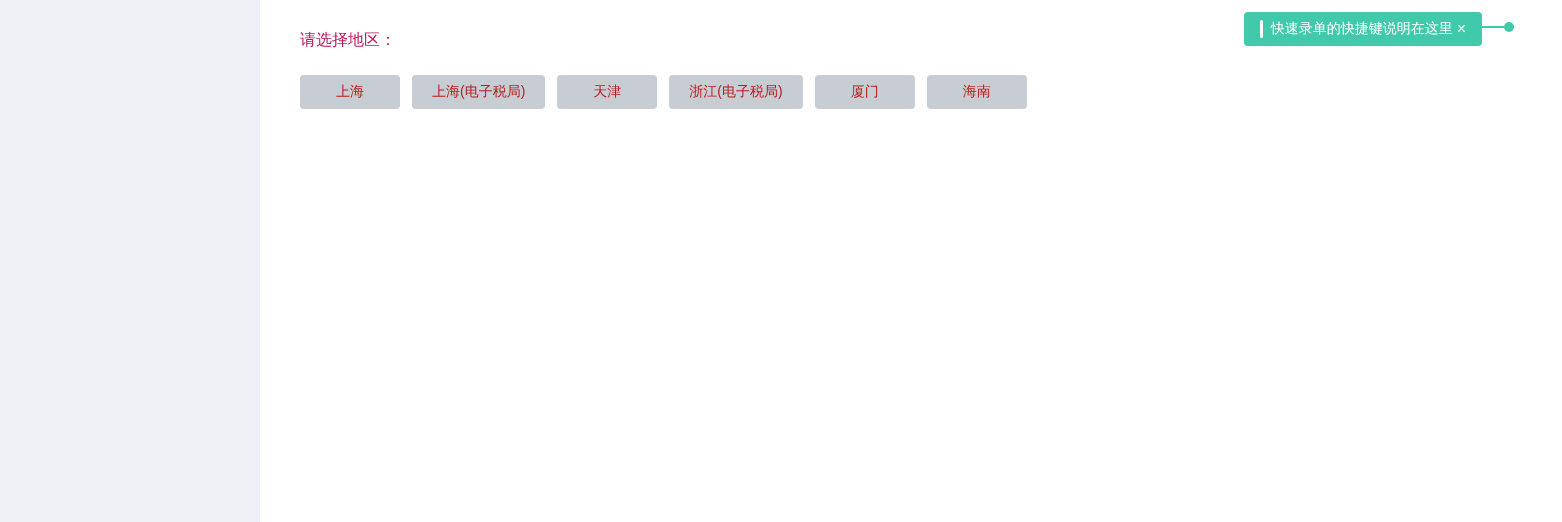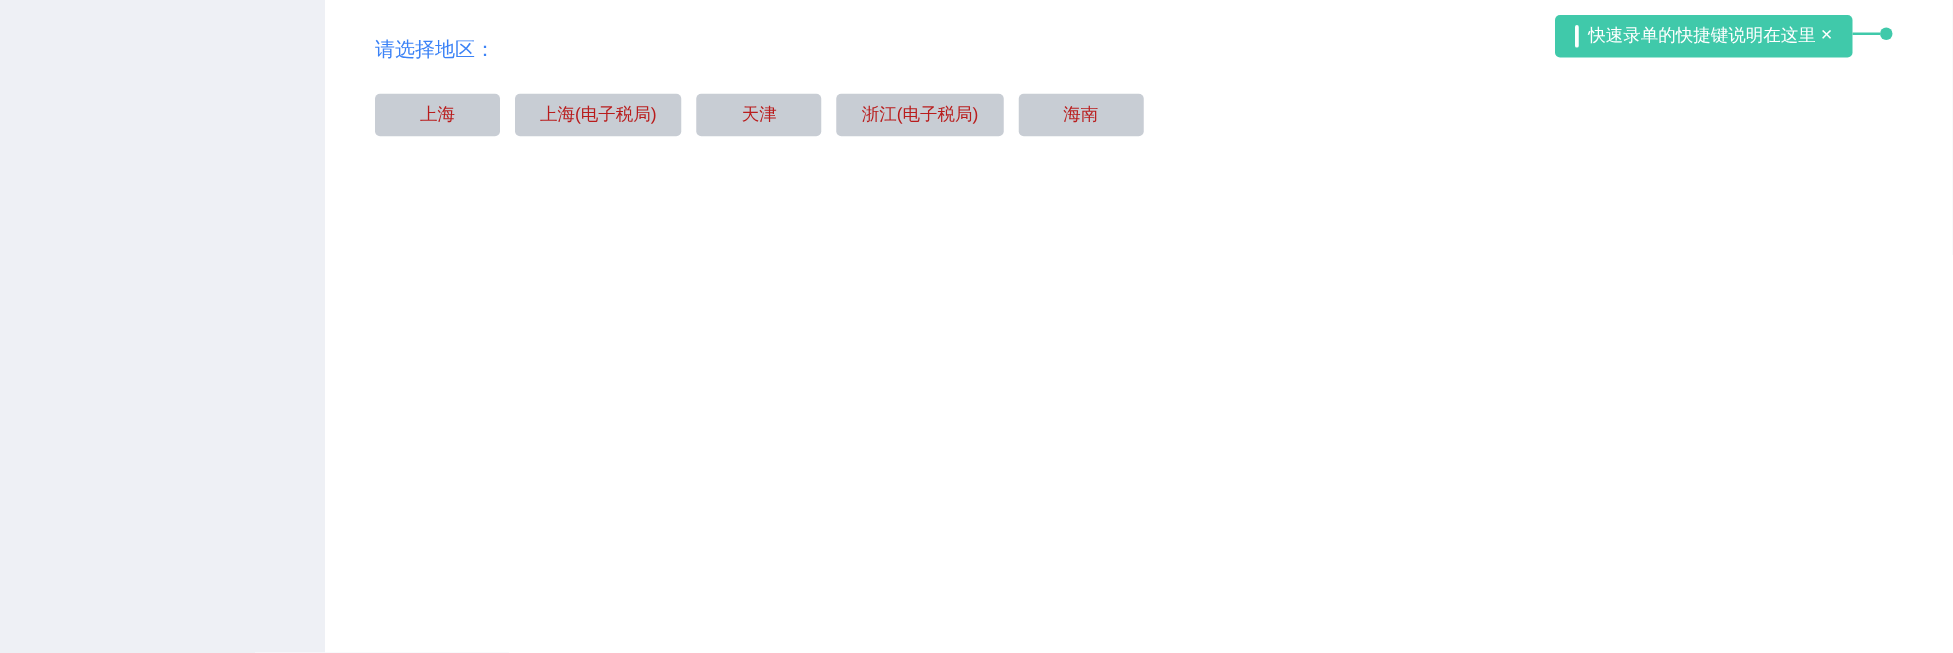--- a/index.html
+++ b/index.html
@@ -31,21 +31,21 @@
       left: 260px;
       top: 0;
       right: 0;
       bottom: 0;
       background: #ffffff;
       padding: 30px 40px;
     }
 
     .page-title {
       font-size: 16px;
-      color: #3b82f6;
+      color: #be185d;
       margin-bottom: 24px;
       font-weight: normal;
     }
 
     .region-buttons {
       display: flex;
       flex-wrap: wrap;
       gap: 12px;
     }
 
@@ -120,20 +120,21 @@
 <div class="sidebar"></div>
 
 <div class="main-content">
   <div class="page-title">请选择地区：</div>
   <div class="region-buttons">
 
   <button class="region-btn">上海</button>
       <button class="region-btn">上海(电子税局)</button>
       <button class="region-btn">天津</button>
       <button class="region-btn">浙江(电子税局)</button>
+      <button class="region-btn">厦门</button>
       <button class="region-btn">海南</button>
     </div>
 </div>
 
 <div class="tooltip-bar">
   <span>快速录单的快捷键说明在这里</span>
   <span class="tooltip-close">×</span>
 </div>
 <div class="tooltip-line"></div>
 <div class="tooltip-dot"></div>

